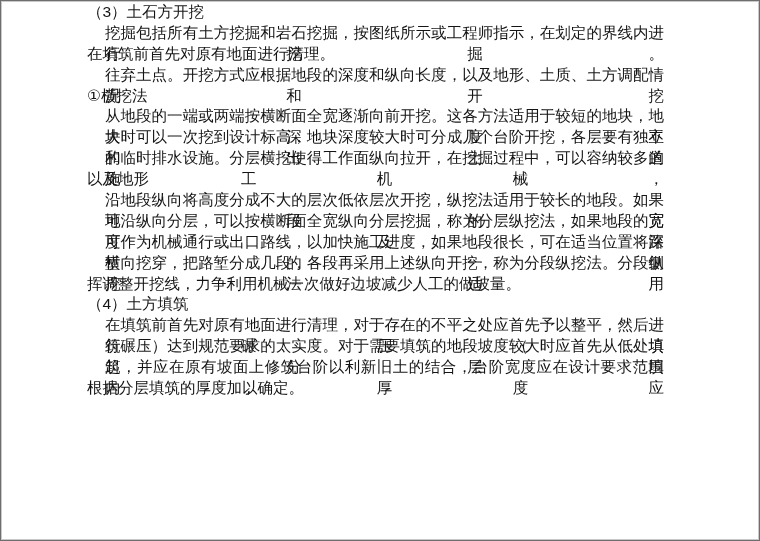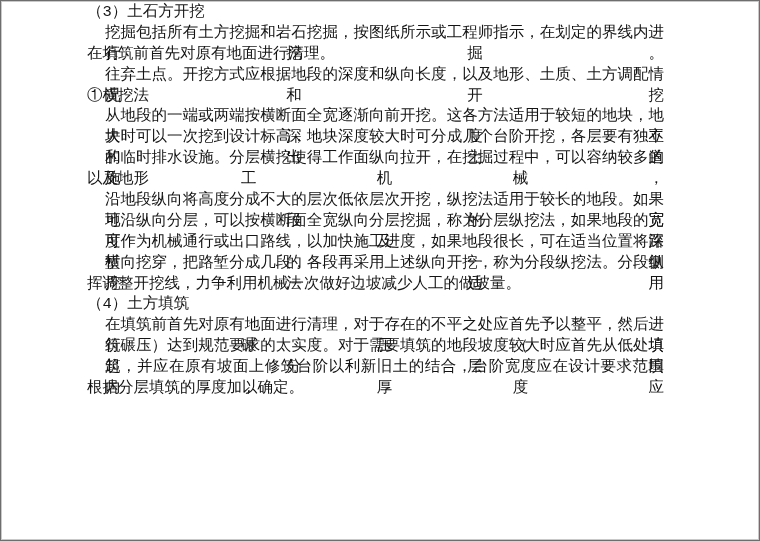--- a/index.html
+++ b/index.html
@@ -9,21 +9,20 @@
     font-family: "Liberation Sans", "DejaVu Sans", sans-serif;
   }
   .page {
     position: relative;
     width: 760px;
     height: 541px;
     box-sizing: border-box;
     background: #ffffff;
     border: 1px solid #6e6e6e;
     overflow: hidden;
-    font-family: Liberation Mono, monospace;
   }
   .page-inner-edge {
     position: absolute;
     inset: 0;
     border: 1px solid #c9c9c9;
     pointer-events: none;
   }
   .doc-body {
     position: absolute;
     left: 86px;

